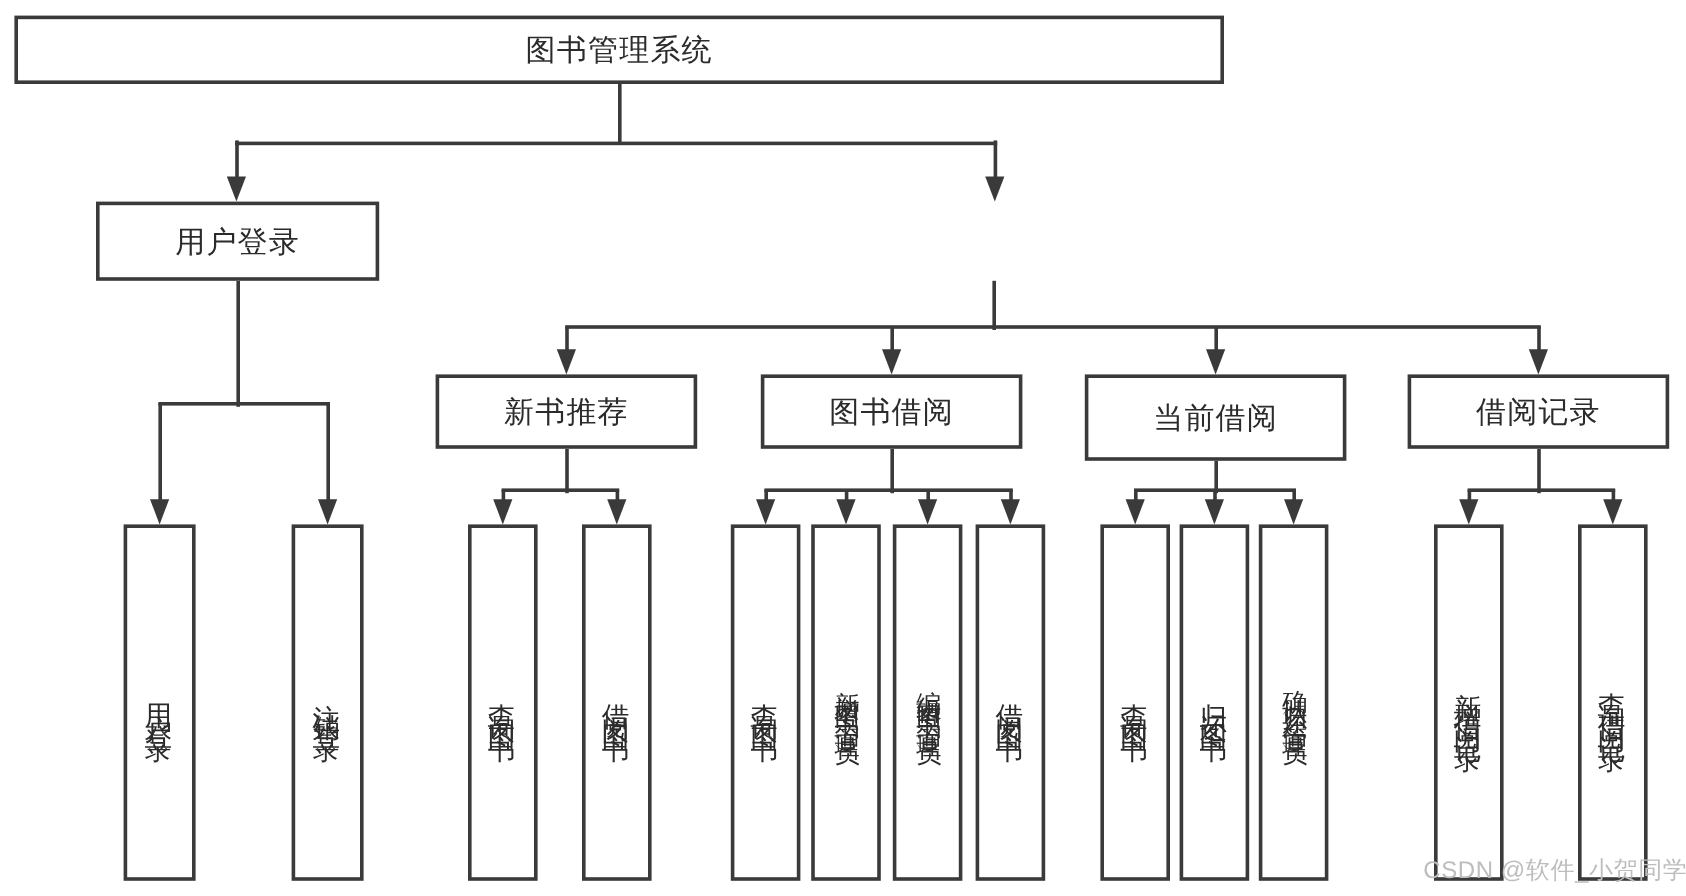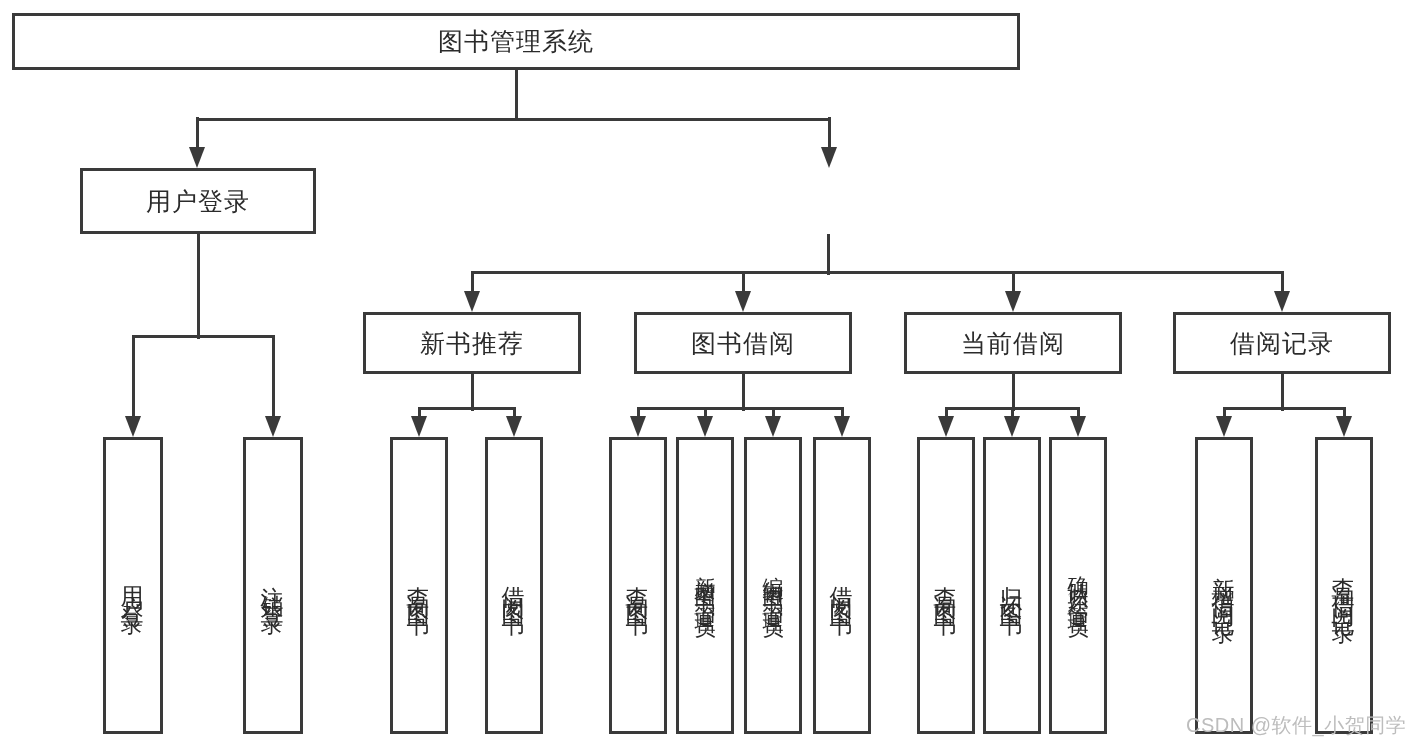--- a/index.html
+++ b/index.html
@@ -140,21 +140,21 @@
   <div class="hbox" style="left:80px; top:168px; width:236px; height:66px;">
     <span>用户登录</span>
   </div>
 
   <div class="hbox" style="left:363px; top:312px; width:218px; height:62px;">
     <span>新书推荐</span>
   </div>
   <div class="hbox" style="left:634px; top:312px; width:218px; height:62px;">
     <span>图书借阅</span>
   </div>
-  <div class="hbox" style="left:904px; top:312px; width:218px; height:62px;">
+  <div class="hbox" style="left:904px; top:312px; width:218px; height:72px;">
     <span>当前借阅</span>
   </div>
   <div class="hbox" style="left:1173px; top:312px; width:218px; height:62px;">
     <span>借阅记录</span>
   </div>
 
   <div class="vbox" style="left:103px; width:60px;">
     <span>用户登录</span>
   </div>
   <div class="vbox" style="left:243px; width:60px;">

